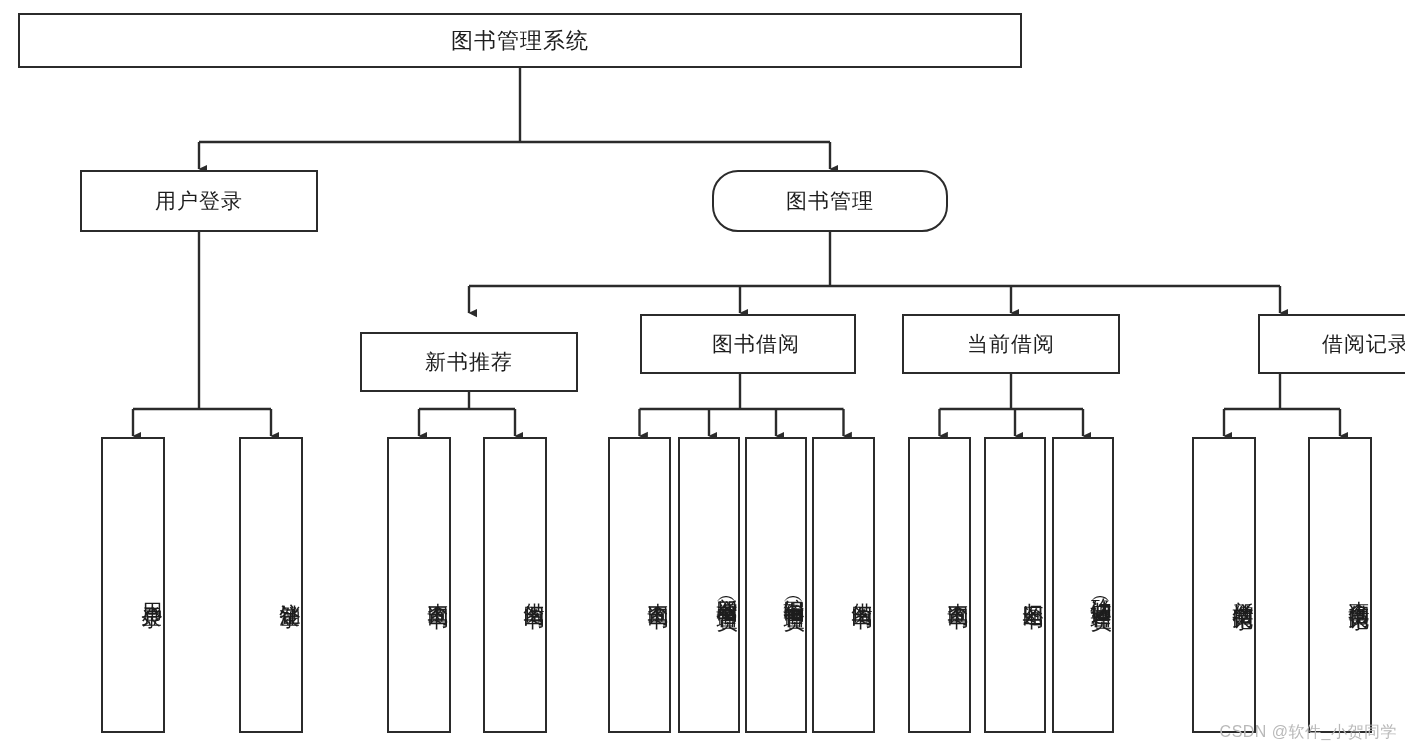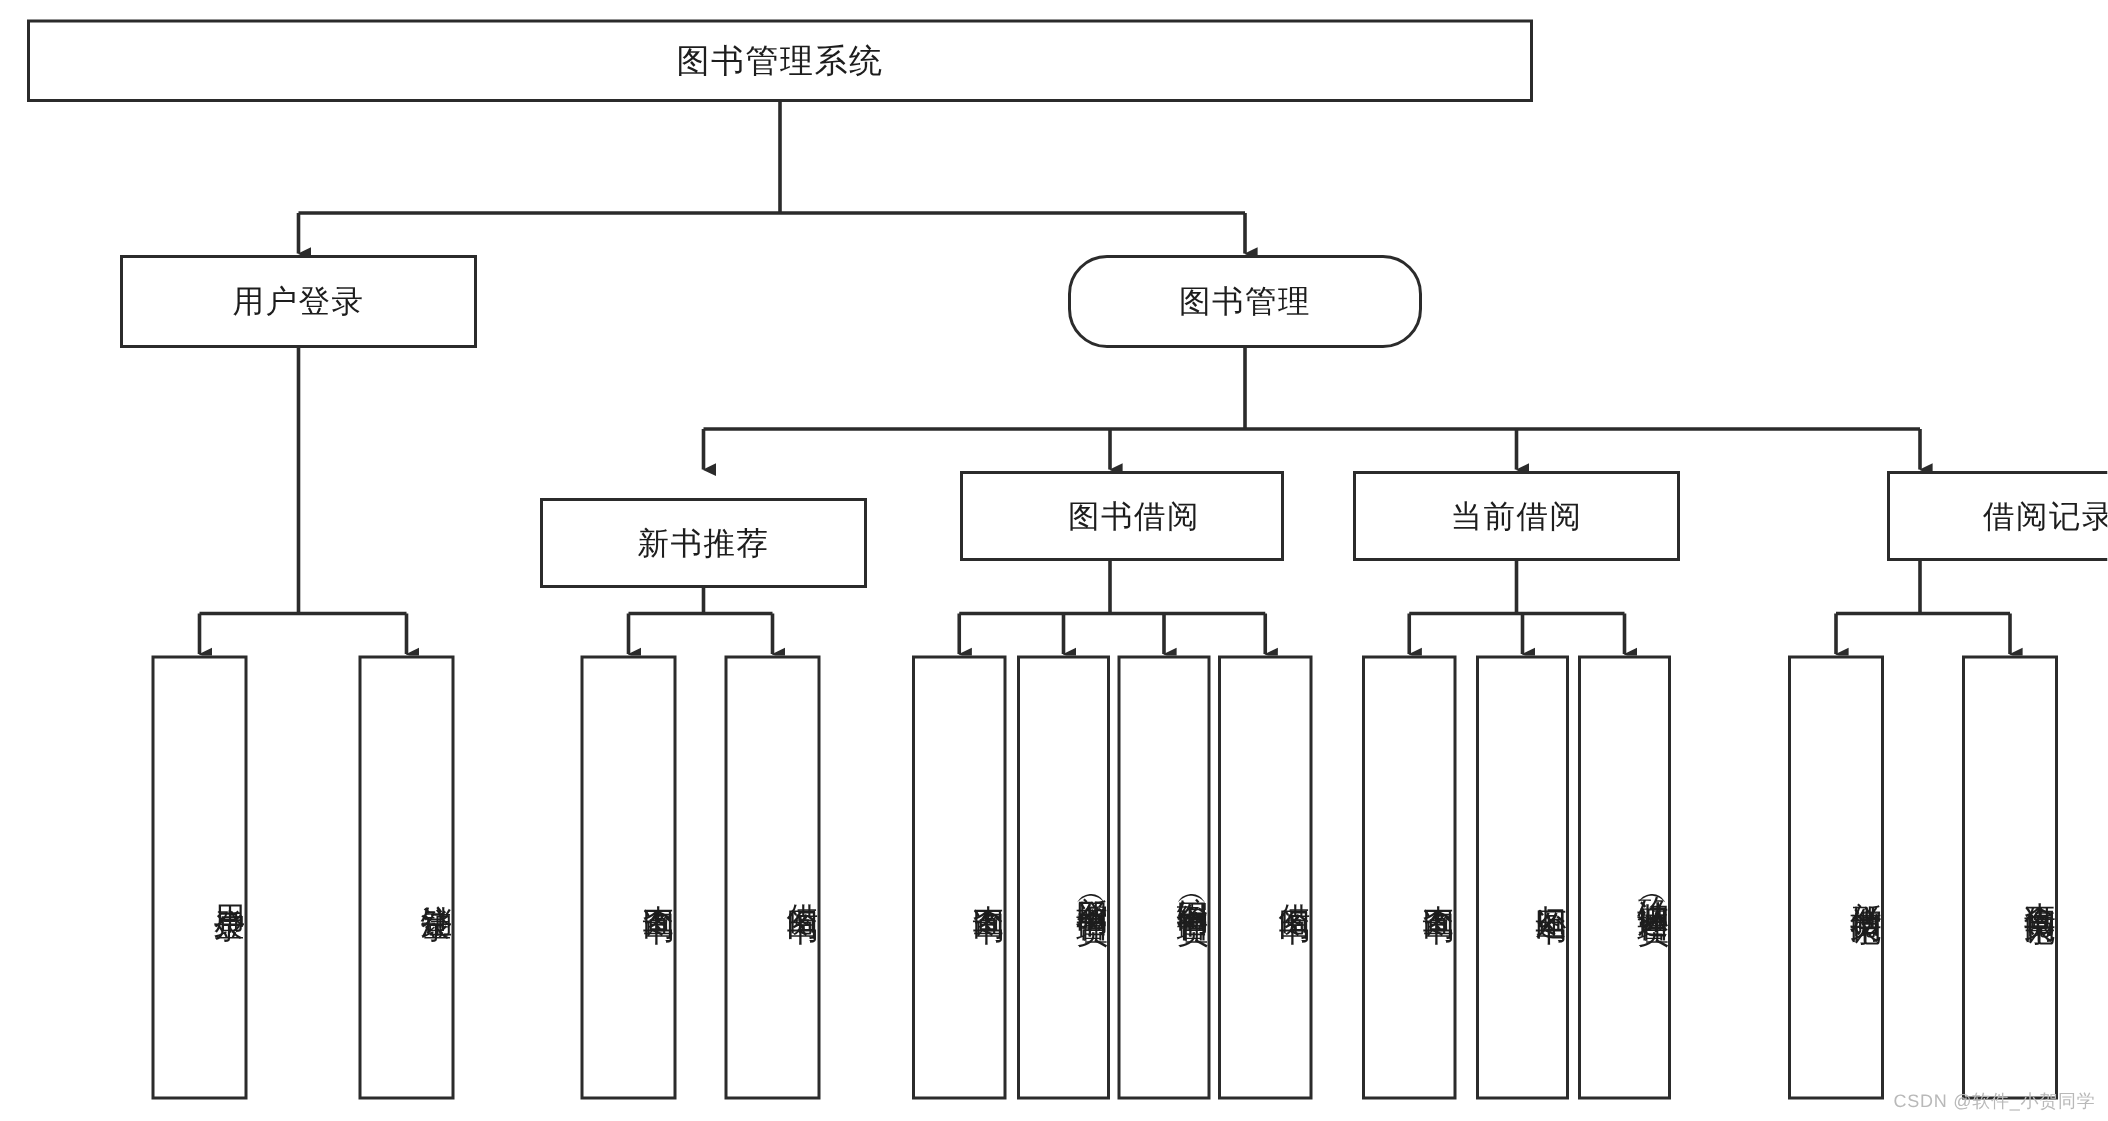--- a/index.html
+++ b/index.html
@@ -57,21 +57,21 @@
   .node.root {
     font-size: 22px;
   }
   .nlabel {
     display: block;
   }
   #watermark {
     position: absolute;
     right: 8px;
     bottom: 4px;
-    font-size: 12px;
+    font-size: 16px;
     color: #b9b9b9;
     white-space: nowrap;
     letter-spacing: 0.5px;
   }
 </style>
 </head>
 <body>
 
 <div id="canvas">
   <svg id="edges" viewBox="0 0 1405 747">

